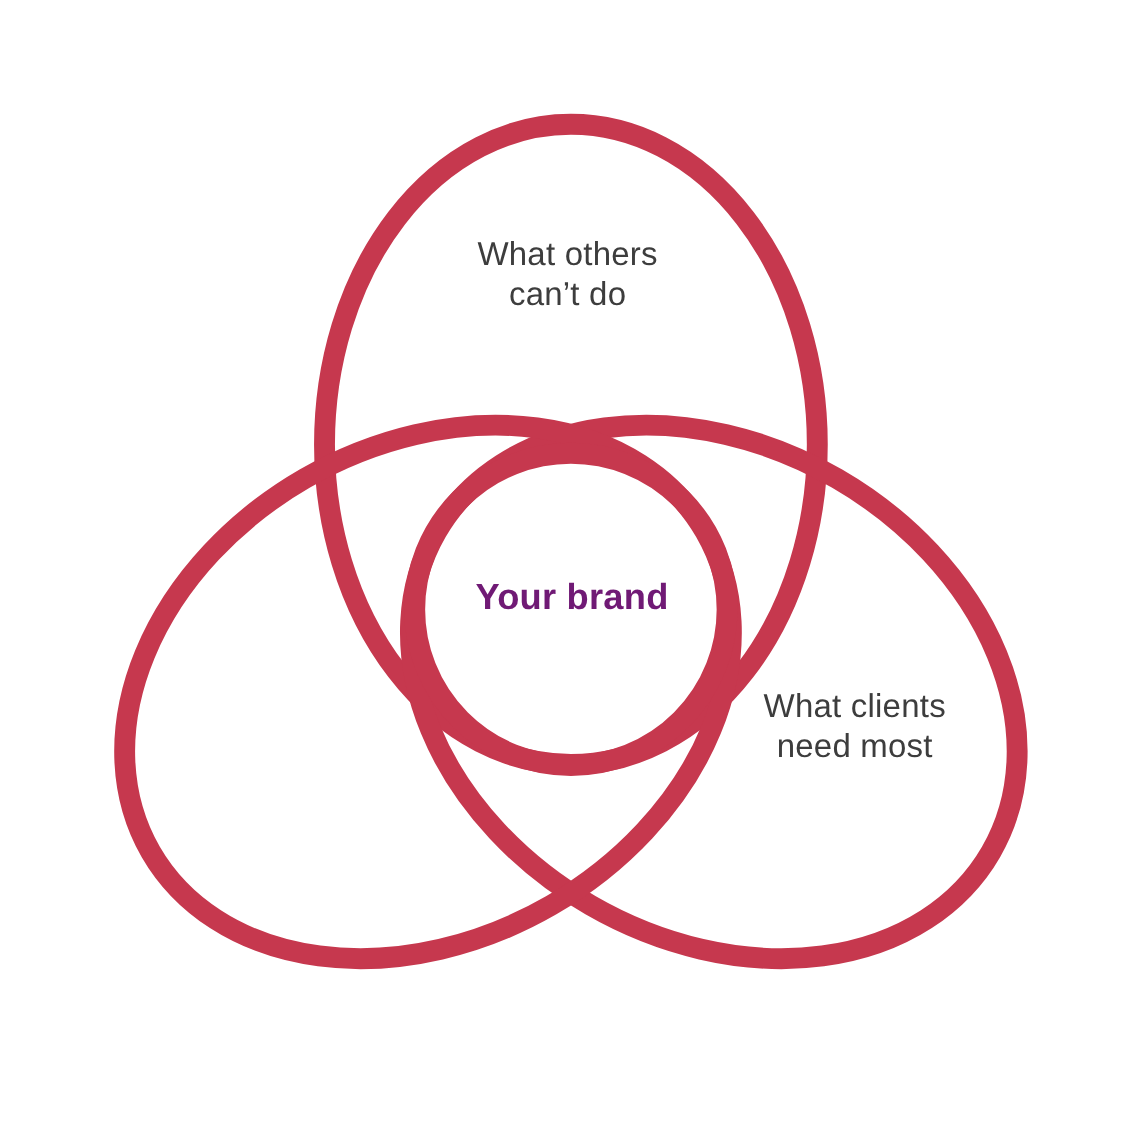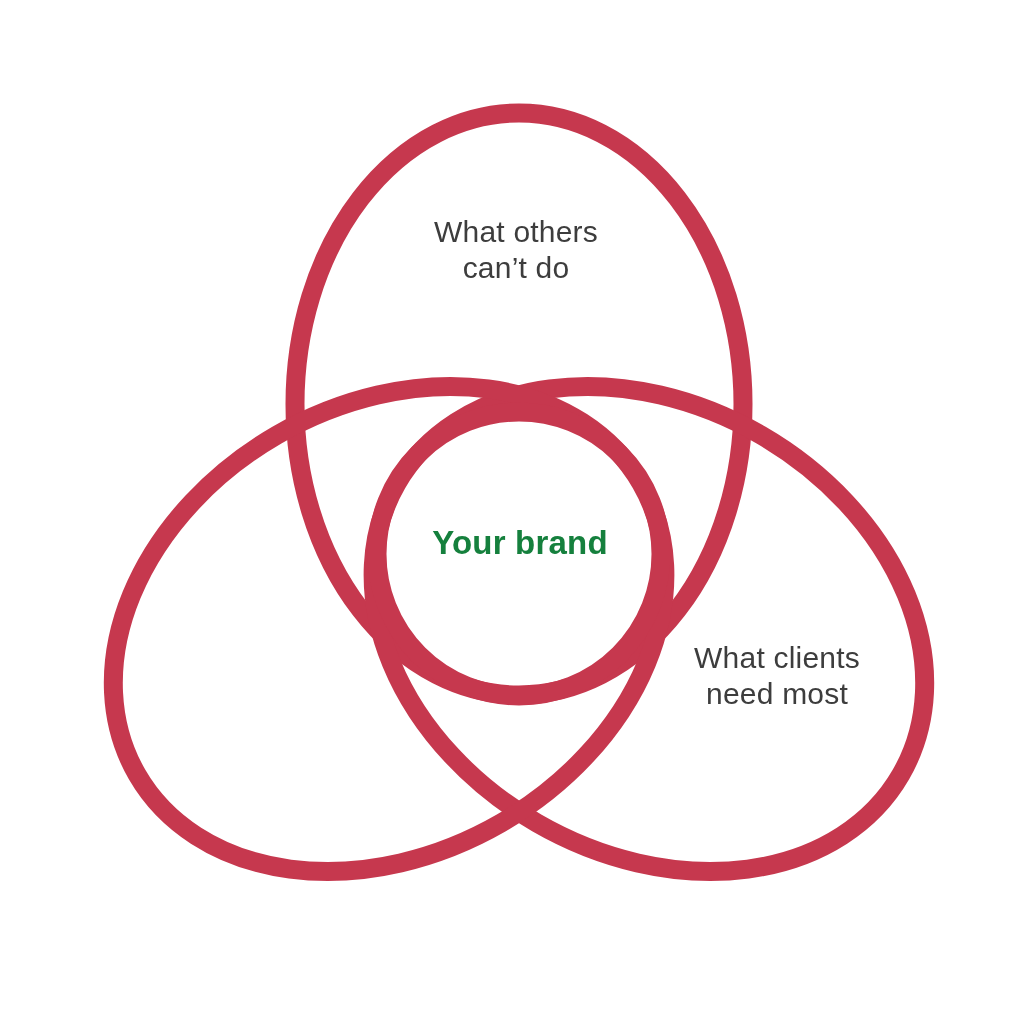--- a/index.html
+++ b/index.html
@@ -32,26 +32,26 @@
     transform: translate(-50%, -50%);
     text-align: center;
     white-space: pre-line;
     color: #3d3d3d;
     font-size: 30px;
     line-height: 36px;
     letter-spacing: 0.2px;
   }
   .label-top    { left: 516px; top: 250px; }
   .label-left   { left: 237px; top: 701px; }
-  .label-right  { left: 777px; top: 676px; }
+  .label-right  { left: 777px; top: 661px; }
   .label-center {
     left: 520px; top: 543px;
     font-size: 33px;
     font-weight: bold;
-    color: #15803d;
+    color: #701a75;
   }
 </style>
 </head>
 <body>
 
 <div class="canvas">
 
   <svg class="venn-svg" viewBox="0 0 1024 1024" aria-hidden="true">
 
     <ellipse cx="519" cy="404" rx="224" ry="291" stroke="#C6384E"></ellipse>

